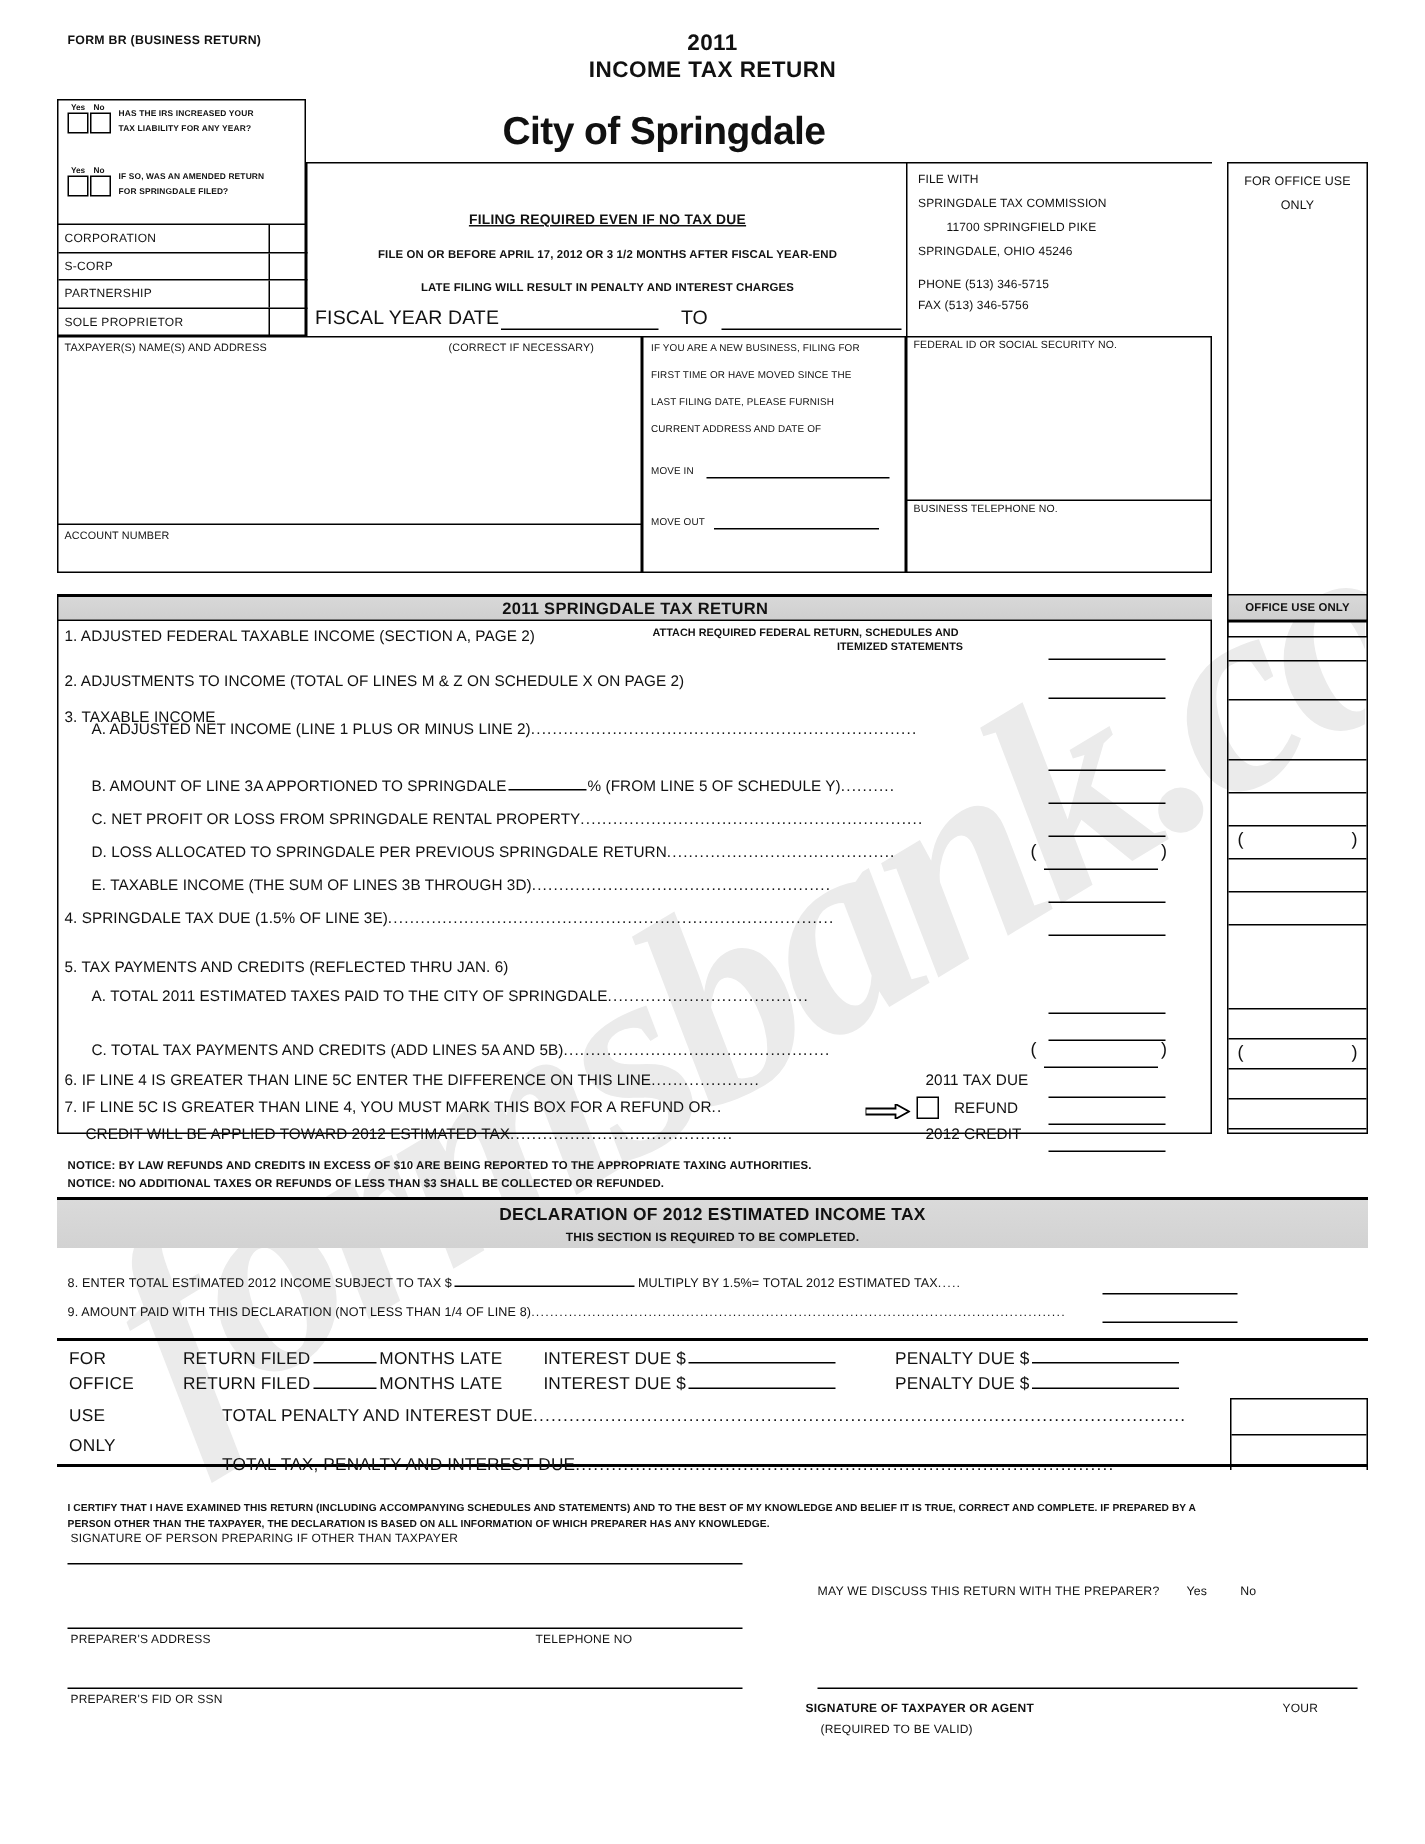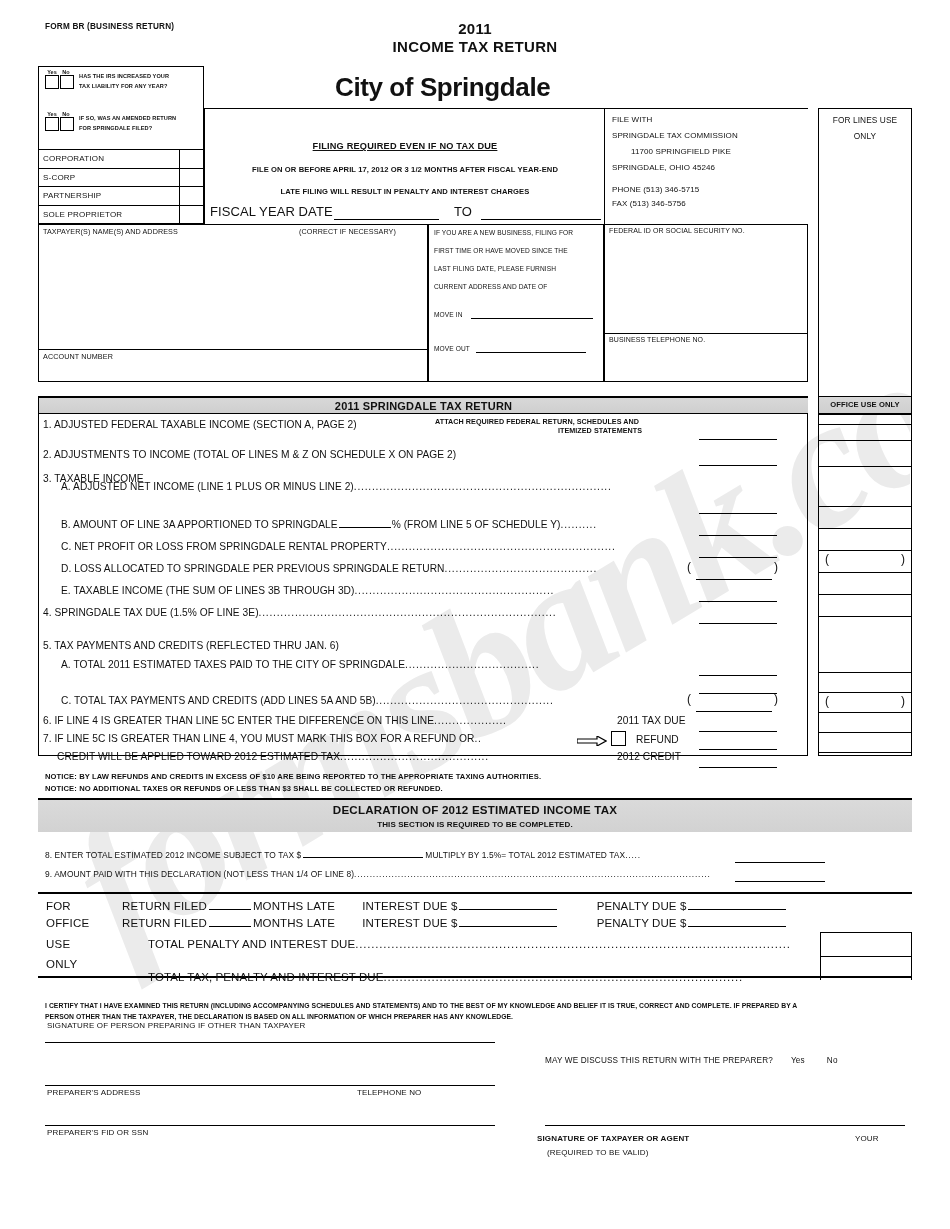--- a/index.html
+++ b/index.html
@@ -439,21 +439,21 @@
       <div class="filewith">
         <div class="fw-line fw-1">FILE WITH</div>
         <div class="fw-line fw-2">SPRINGDALE TAX COMMISSION</div>
         <div class="fw-line fw-3">11700 SPRINGFIELD PIKE</div>
         <div class="fw-line fw-4">SPRINGDALE, OHIO 45246</div>
         <div class="fw-line fw-5">PHONE  (513) 346-5715</div>
         <div class="fw-line fw-6">FAX  (513) 346-5756</div>
       </div>
 
       <div class="ofc-top">
-        <div class="t1">FOR LINES USE</div>
+        <div class="t1">FOR OFFICE USE</div>
         <div class="t2">ONLY</div>
       </div>
 
       <div class="taxpayer">
         <div class="tp-lbl">TAXPAYER(S) NAME(S) AND ADDRESS</div>
         <div class="tp-corr">(CORRECT IF NECESSARY)</div>
       </div>
 
       <div class="acctno">
         <span>ACCOUNT NUMBER</span>

